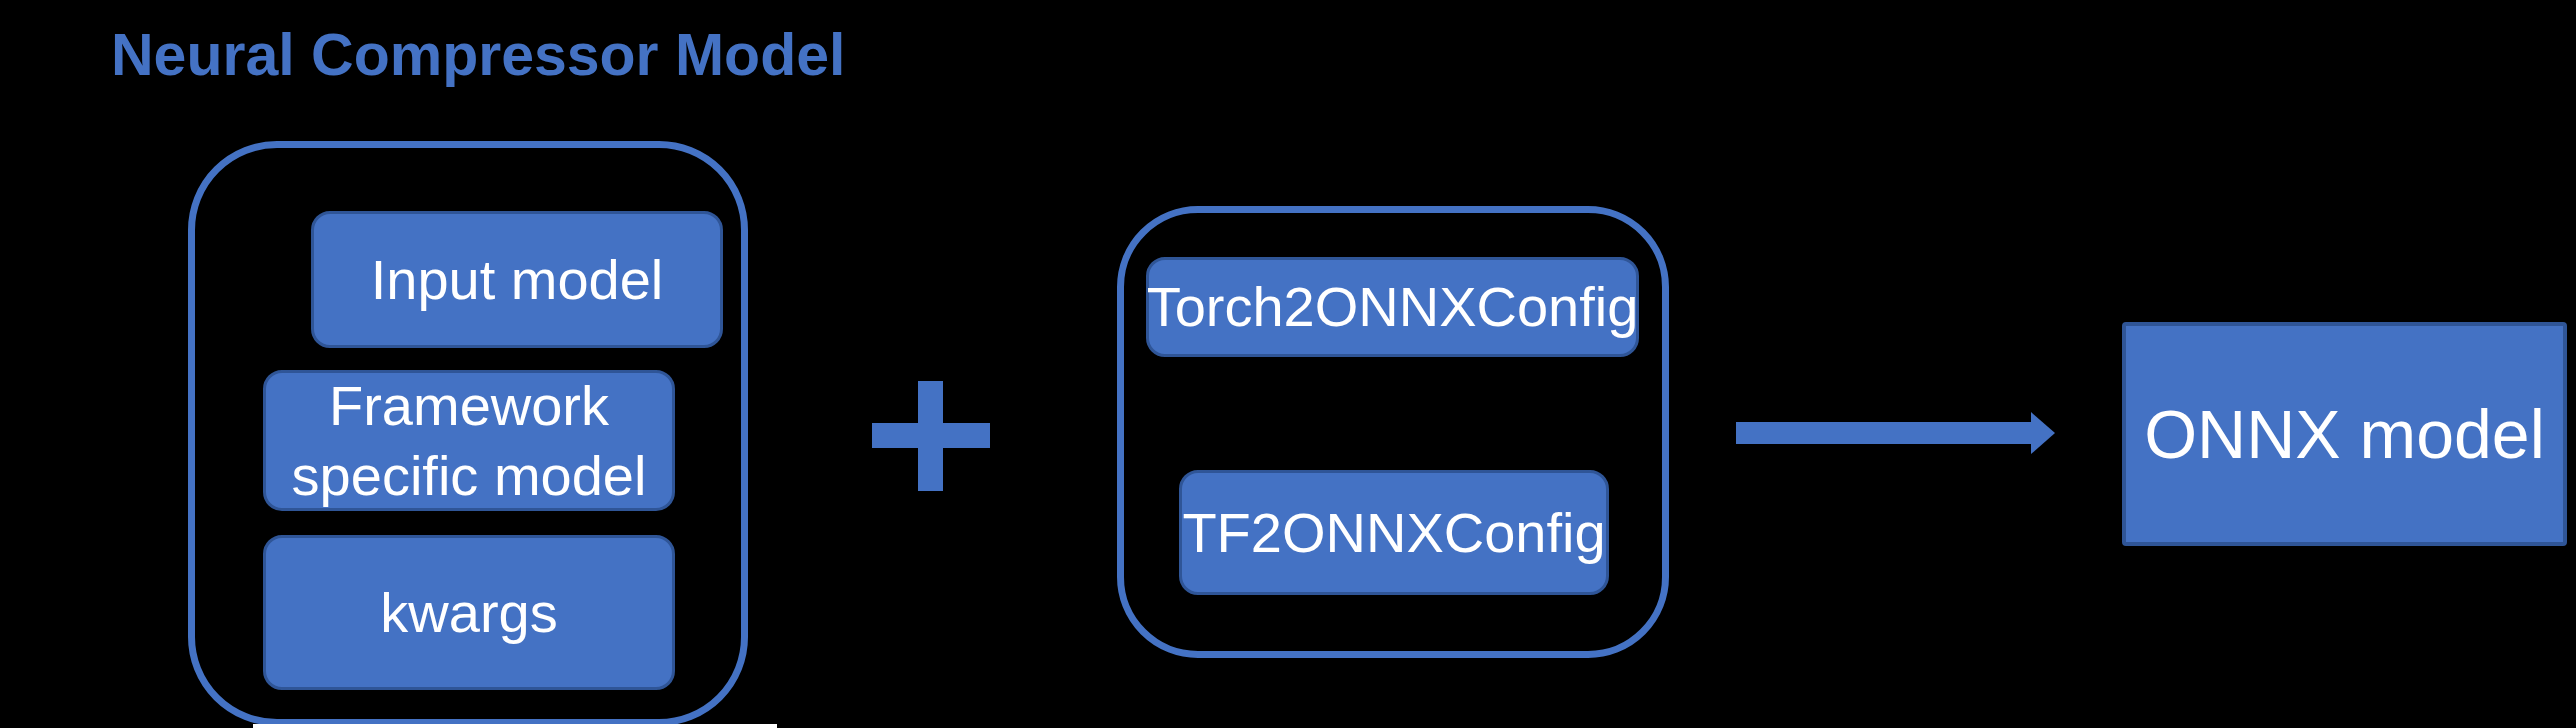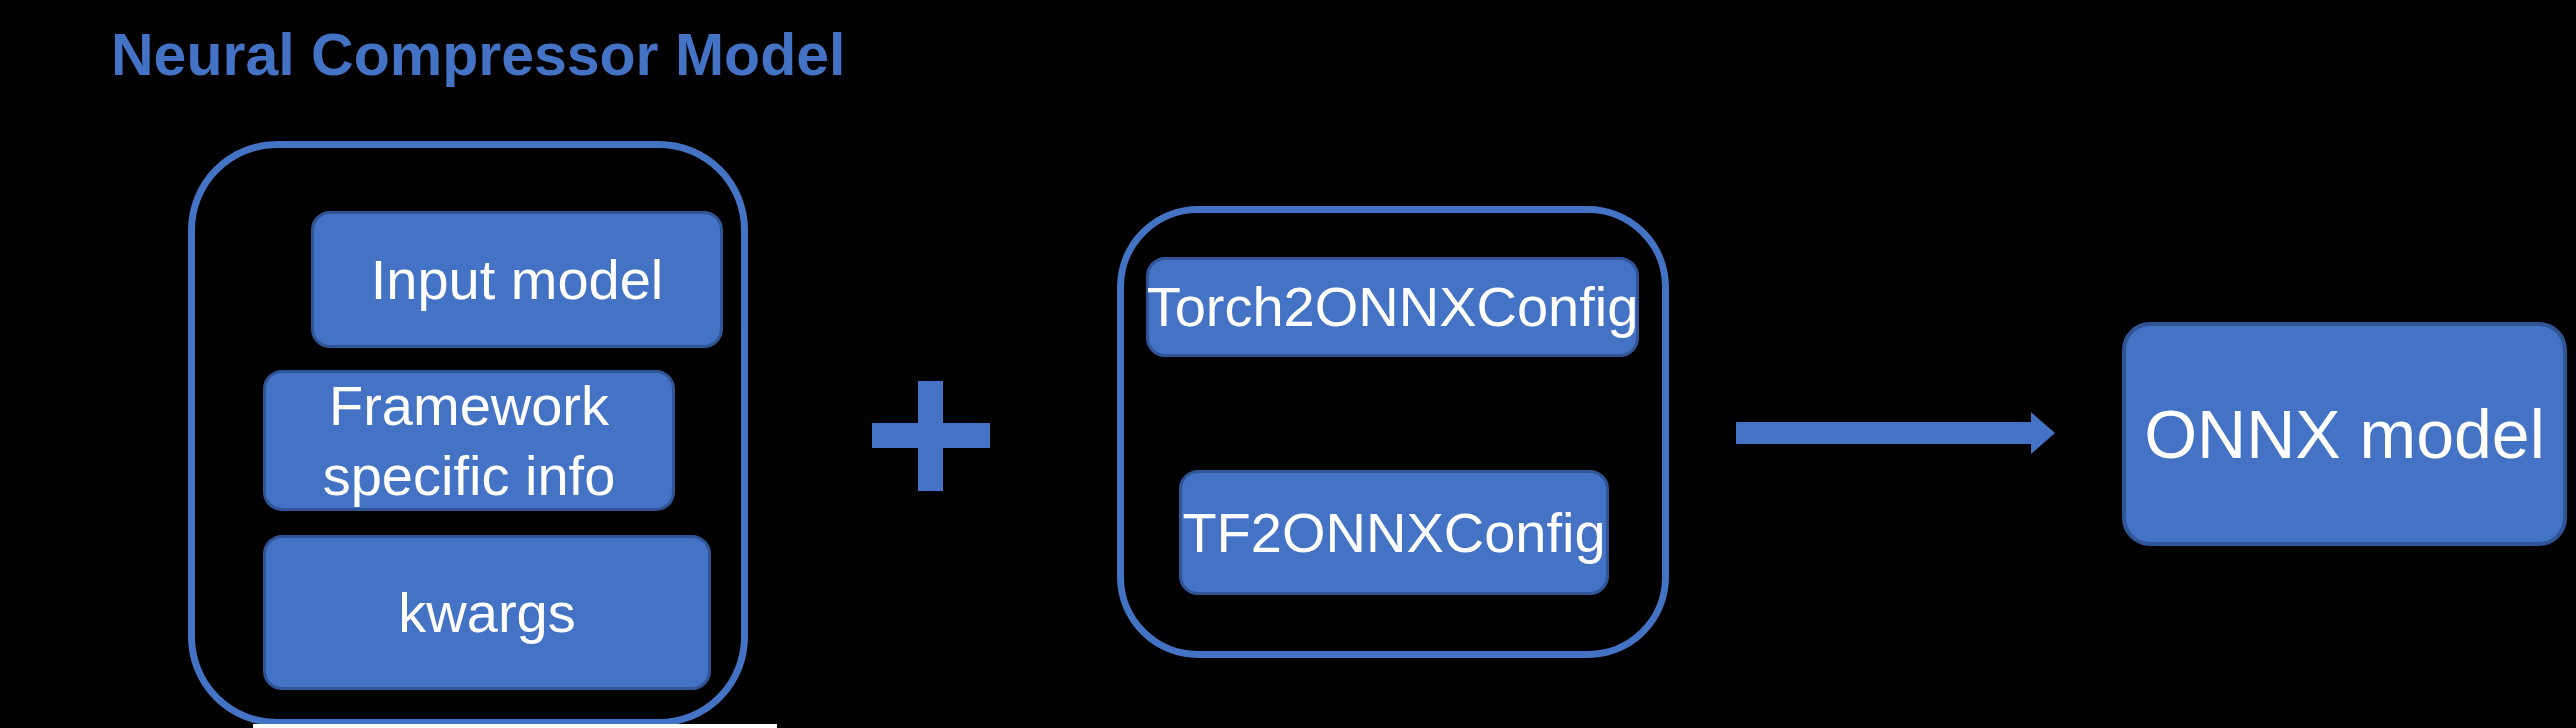--- a/index.html
+++ b/index.html
@@ -65,27 +65,27 @@
     display: flex;
     align-items: center;
     justify-content: center;
     color: #FFFFFF;
     text-align: center;
     font-size: 56px;
     line-height: 70px;
   }
   .box-input    { left: 263px; top: 211px; width: 412px; height: 137px; margin-left: 48px; }
   .box-fwinfo   { left: 263px; top: 370px; width: 412px; height: 141px; }
-  .box-kwargs   { left: 263px; top: 535px; width: 448px; height: 155px; }
+  .box-kwargs   { left: 263px; top: 535px; width: 412px; height: 155px; }
   .box-torch    { left: 1146px; top: 257px; width: 493px; height: 100px; }
   .box-tf       { left: 1179px; top: 470px; width: 430px; height: 125px; }
   .box-onnx {
     left: 2122px; top: 322px; width: 445px; height: 224px;
     border-width: 4.4px;
-    border-radius: 28px;
+    border-radius: 4px;
     font-size: 68px;
     line-height: 81px;
   }
   .plus-icon {
     position: absolute;
     left: 872px;
     top: 381px;
     width: 118px;
     height: 110px;
   }
@@ -138,21 +138,21 @@
 
   <div class="diagram-title nc-title">Neural Compressor Model</div>
 
   <div class="rounded-container nc-container"></div>
 
   <div class="node-box box-input">
     <span>Input model</span>
   </div>
 
   <div class="node-box box-fwinfo">
-    <span>Framework specific info</span>
+    <span>Framework specific model</span>
   </div>
 
   <div class="node-box box-kwargs">
     <span>kwargs</span>
   </div>
 
   <div class="plus-icon">
     <div class="plus-h"></div>
     <div class="plus-v"></div>
   </div>

